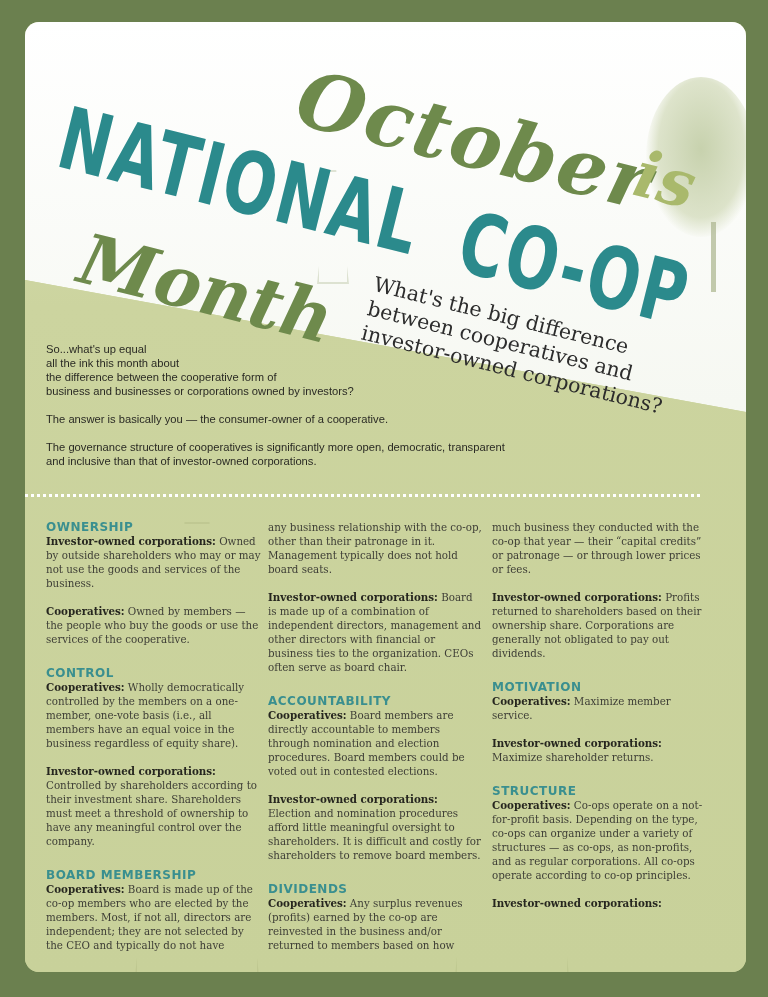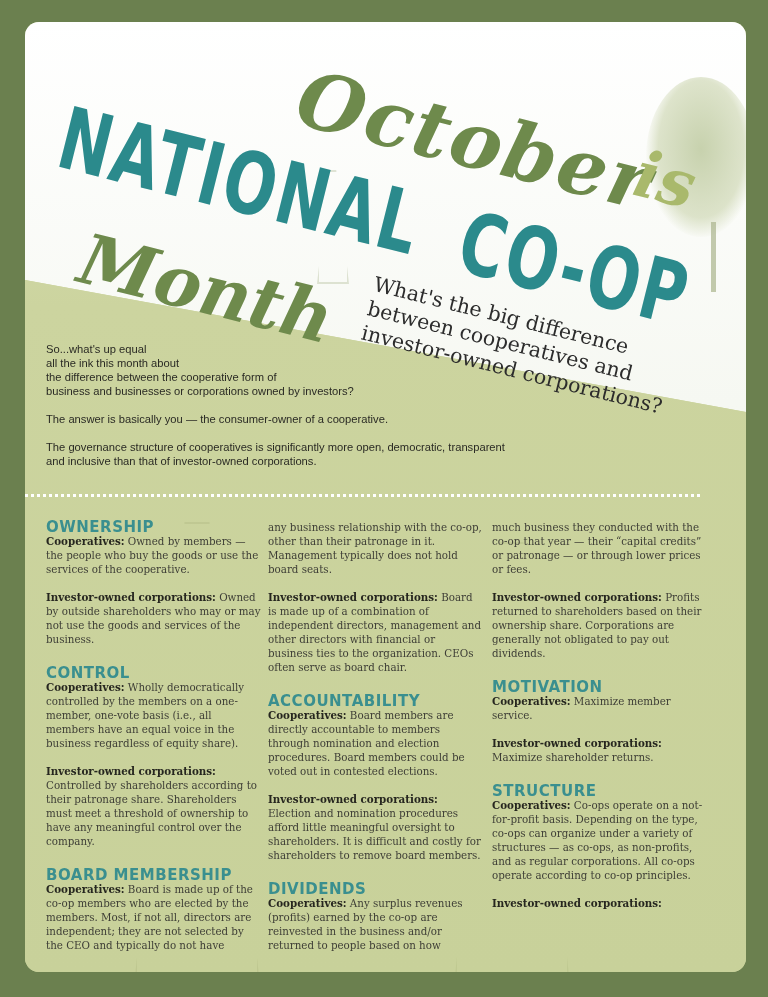--- a/index.html
+++ b/index.html
@@ -92,21 +92,21 @@
     position: absolute; left: 21px; top: 498px; width: 680px; height: 440px;
   }
   .col {
     position: absolute; top: 0; width: 215px;
     font-family: "DejaVu Serif", serif; font-size: 10.3px; line-height: 14px; color: #3e3e36;
   }
   .col1 { left: 0; }
   .col2 { left: 222px; }
   .col3 { left: 446px; }
   .sec-h {
-    font-family: "DejaVu Sans", sans-serif; font-weight: bold; font-size: 15px;
+    font-family: "DejaVu Sans", sans-serif; font-weight: bold; font-size: 12px;
     color: #3a8f8f; letter-spacing: 0.5px; margin: 0; line-height: 14px;
   }
   .para { margin: 0 0 14px 0; }
   .para b { color: #26261f; font-weight: bold; }
   .gap { height: 6px; }
 </style>
 </head>
 <body>
 
 <div class="card">
@@ -142,41 +142,41 @@
       <span class="line">The governance structure of cooperatives is significantly more open, democratic, transparent</span>
       <span class="line">and inclusive than that of investor-owned corporations.</span>
     </p>
   </div>
 
   <div class="dotted"></div>
 
   <div class="cols">
     <div class="col col1">
       <div class="sec-h">OWNERSHIP</div>
+      <p class="para"><b>Investor-owned corporations:</b><span> Owned by outside shareholders who may or may not use the goods and services of the business.</span></p>
       <p class="para"><b>Cooperatives:</b><span> Owned by members — the people who buy the goods or use the services of the cooperative.</span></p>
-      <p class="para"><b>Investor-owned corporations:</b><span> Owned by outside shareholders who may or may not use the goods and services of the business.</span></p>
       <div class="gap"></div>
       <div class="sec-h">CONTROL</div>
       <p class="para"><b>Cooperatives:</b><span> Wholly democratically controlled by the members on a one-member, one-vote basis (i.e., all members have an equal voice in the business regardless of equity share).</span></p>
-      <p class="para"><b>Investor-owned corporations:</b><span> Controlled by shareholders according to their patronage share. Shareholders must meet a threshold of ownership to have any meaningful control over the company.</span></p>
+      <p class="para"><b>Investor-owned corporations:</b><span> Controlled by shareholders according to their investment share. Shareholders must meet a threshold of ownership to have any meaningful control over the company.</span></p>
       <div class="gap"></div>
       <div class="sec-h">BOARD MEMBERSHIP</div>
       <p class="para"><b>Cooperatives:</b><span> Board is made up of the co-op members who are elected by the members. Most, if not all, directors are independent; they are not selected by the CEO and typically do not have</span></p>
     </div>
 
     <div class="col col2">
       <p class="para">any business relationship with the co-op, other than their patronage in it. Management typically does not hold board seats.</p>
       <p class="para"><b>Investor-owned corporations:</b><span> Board is made up of a combination of independent directors, management and other directors with financial or business ties to the organization. CEOs often serve as board chair.</span></p>
       <div class="gap"></div>
       <div class="sec-h">ACCOUNTABILITY</div>
       <p class="para"><b>Cooperatives:</b><span> Board members are directly accountable to members through nomination and election procedures. Board members could be voted out in contested elections.</span></p>
       <p class="para"><b>Investor-owned corporations:</b><span> Election and nomination procedures afford little meaningful oversight to shareholders. It is difficult and costly for shareholders to remove board members.</span></p>
       <div class="gap"></div>
       <div class="sec-h">DIVIDENDS</div>
-      <p class="para"><b>Cooperatives:</b><span> Any surplus revenues (profits) earned by the co-op are reinvested in the business and/or returned to people based on how</span></p>
+      <p class="para"><b>Cooperatives:</b><span> Any surplus revenues (profits) earned by the co-op are reinvested in the business and/or returned to members based on how</span></p>
     </div>
 
     <div class="col col3">
       <p class="para">much business they conducted with the co-op that year — their “capital credits” or patronage — or through lower prices or fees.</p>
       <p class="para"><b>Investor-owned corporations:</b><span> Profits returned to shareholders based on their ownership share. Corporations are generally not obligated to pay out dividends.</span></p>
       <div class="gap"></div>
       <div class="sec-h">MOTIVATION</div>
       <p class="para"><b>Cooperatives:</b><span> Maximize member service.</span></p>
       <p class="para"><b>Investor-owned corporations:</b><br><span> Maximize shareholder returns.</span></p>
       <div class="gap"></div>

